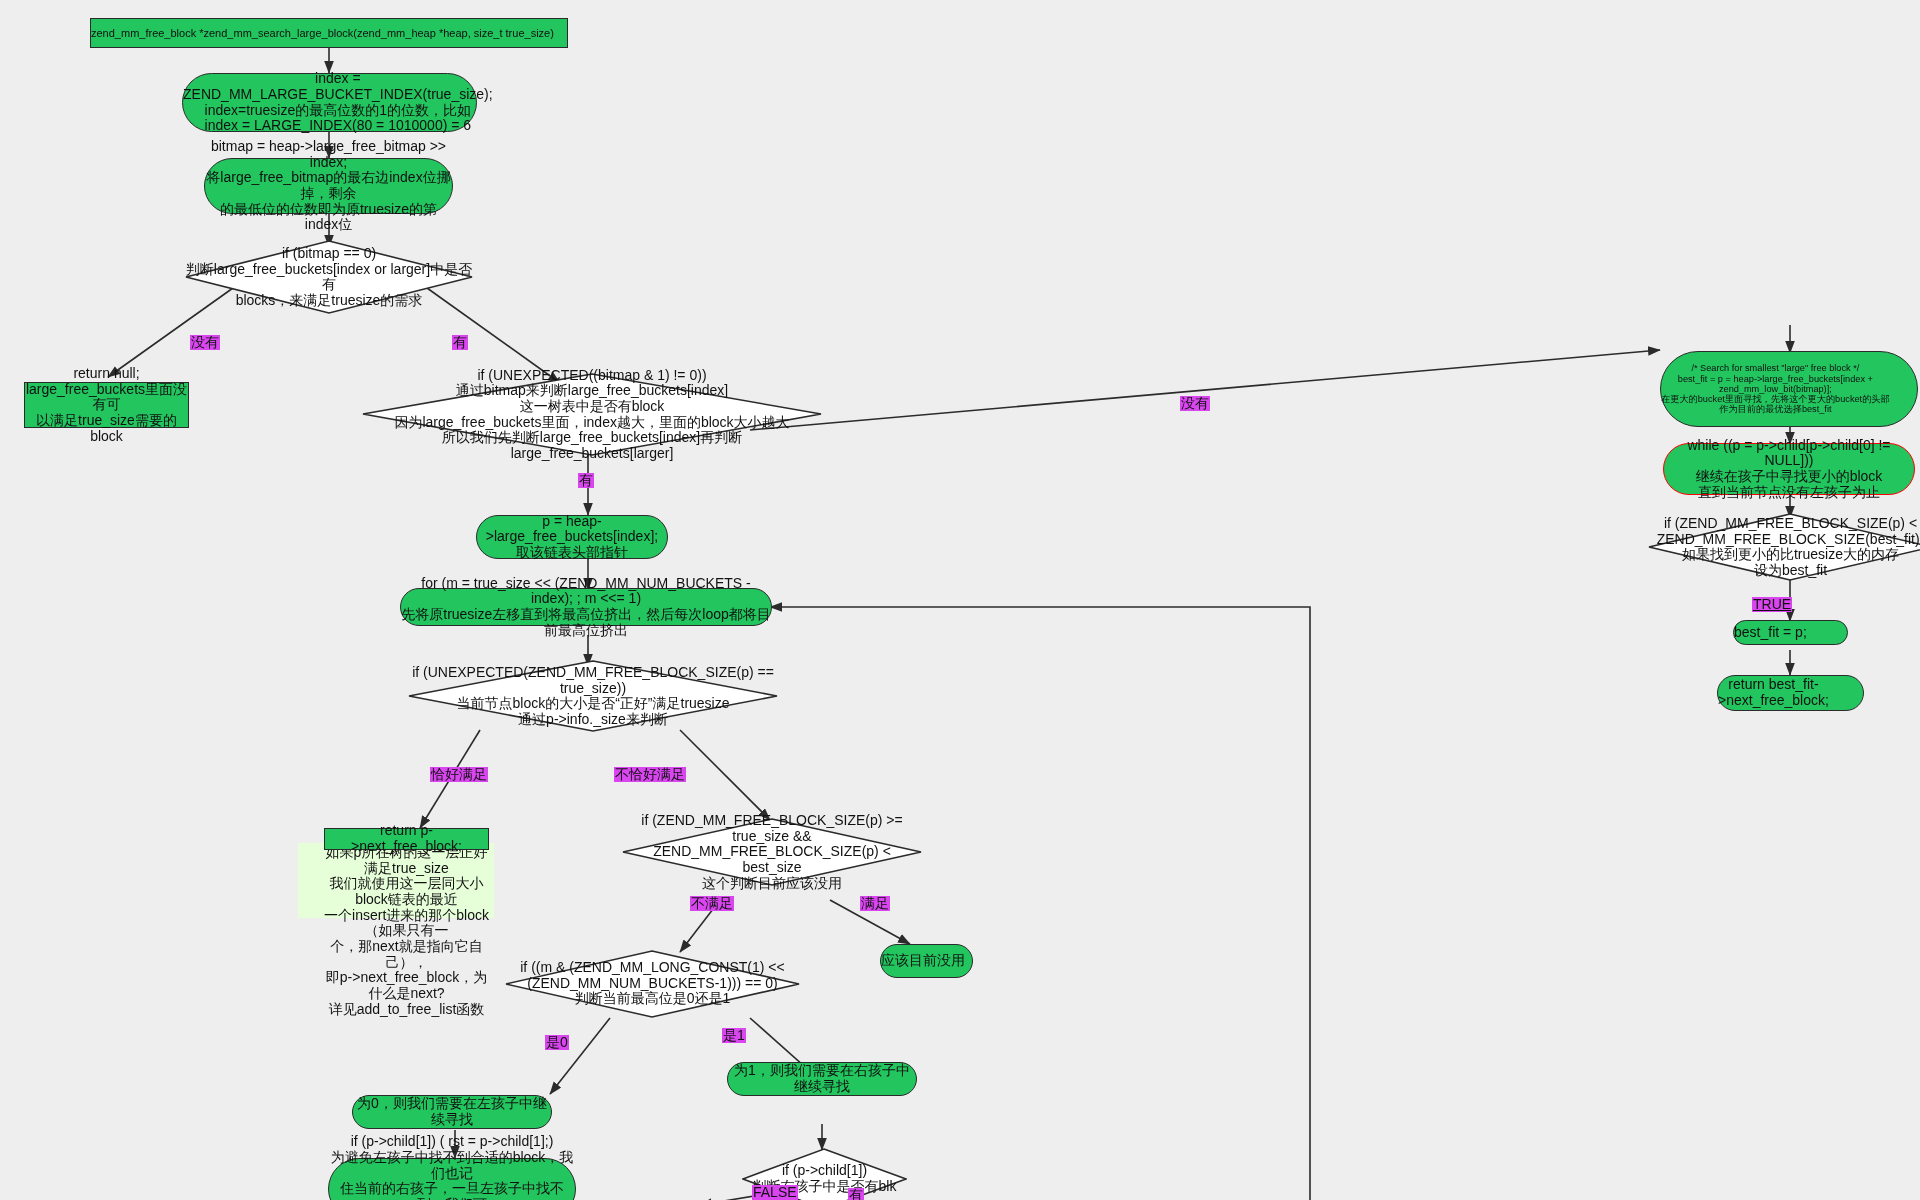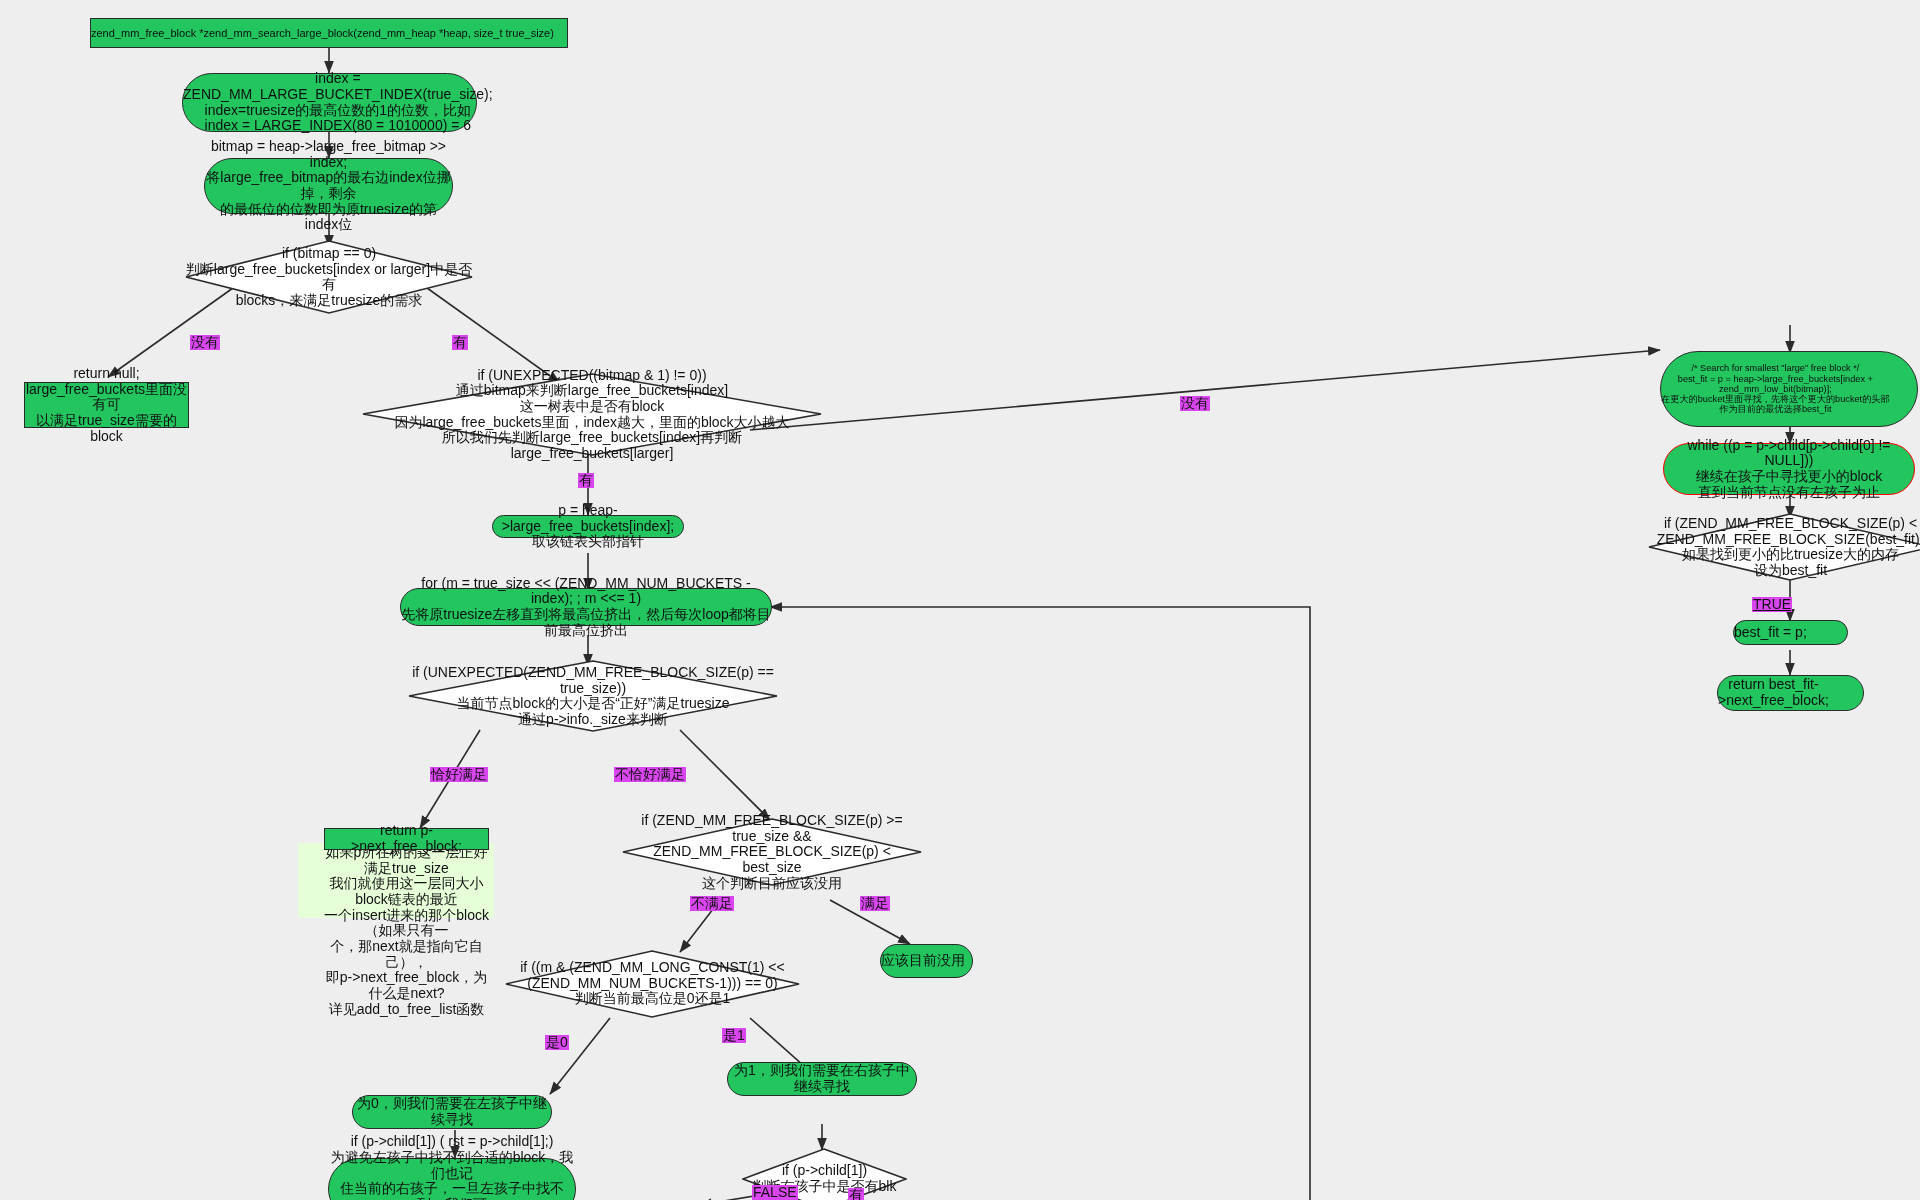--- a/index.html
+++ b/index.html
@@ -186,21 +186,21 @@
 
   <div class="node stadium fs10" style="left:1733px; top:620px; width:115px; height:25px;">
     <span>best_fit = p;</span>
   </div>
 
   <div class="node stadium fs10" style="left:1717px; top:675px; width:147px; height:36px;">
     <span>return best_fit-
 &gt;next_free_block;</span>
   </div>
 
-  <div class="node stadium fs10" style="left:492px; top:515px; width:192px; height:23px;">
+  <div class="node stadium fs10" style="left:476px; top:515px; width:192px; height:44px;">
     <span>p = heap-&gt;large_free_buckets[index];
 取该链表头部指针</span>
   </div>
 
   <div class="node stadium fs10" style="left:400px; top:588px; width:372px; height:38px;">
     <span>for (m = true_size &lt;&lt; (ZEND_MM_NUM_BUCKETS - index); ; m &lt;&lt;= 1)
 先将原truesize左移直到将最高位挤出，然后每次loop都将目前最高位挤出</span>
   </div>
 
   <div class="diamond" style="left:408px; top:660px; width:370px; height:72px;">

